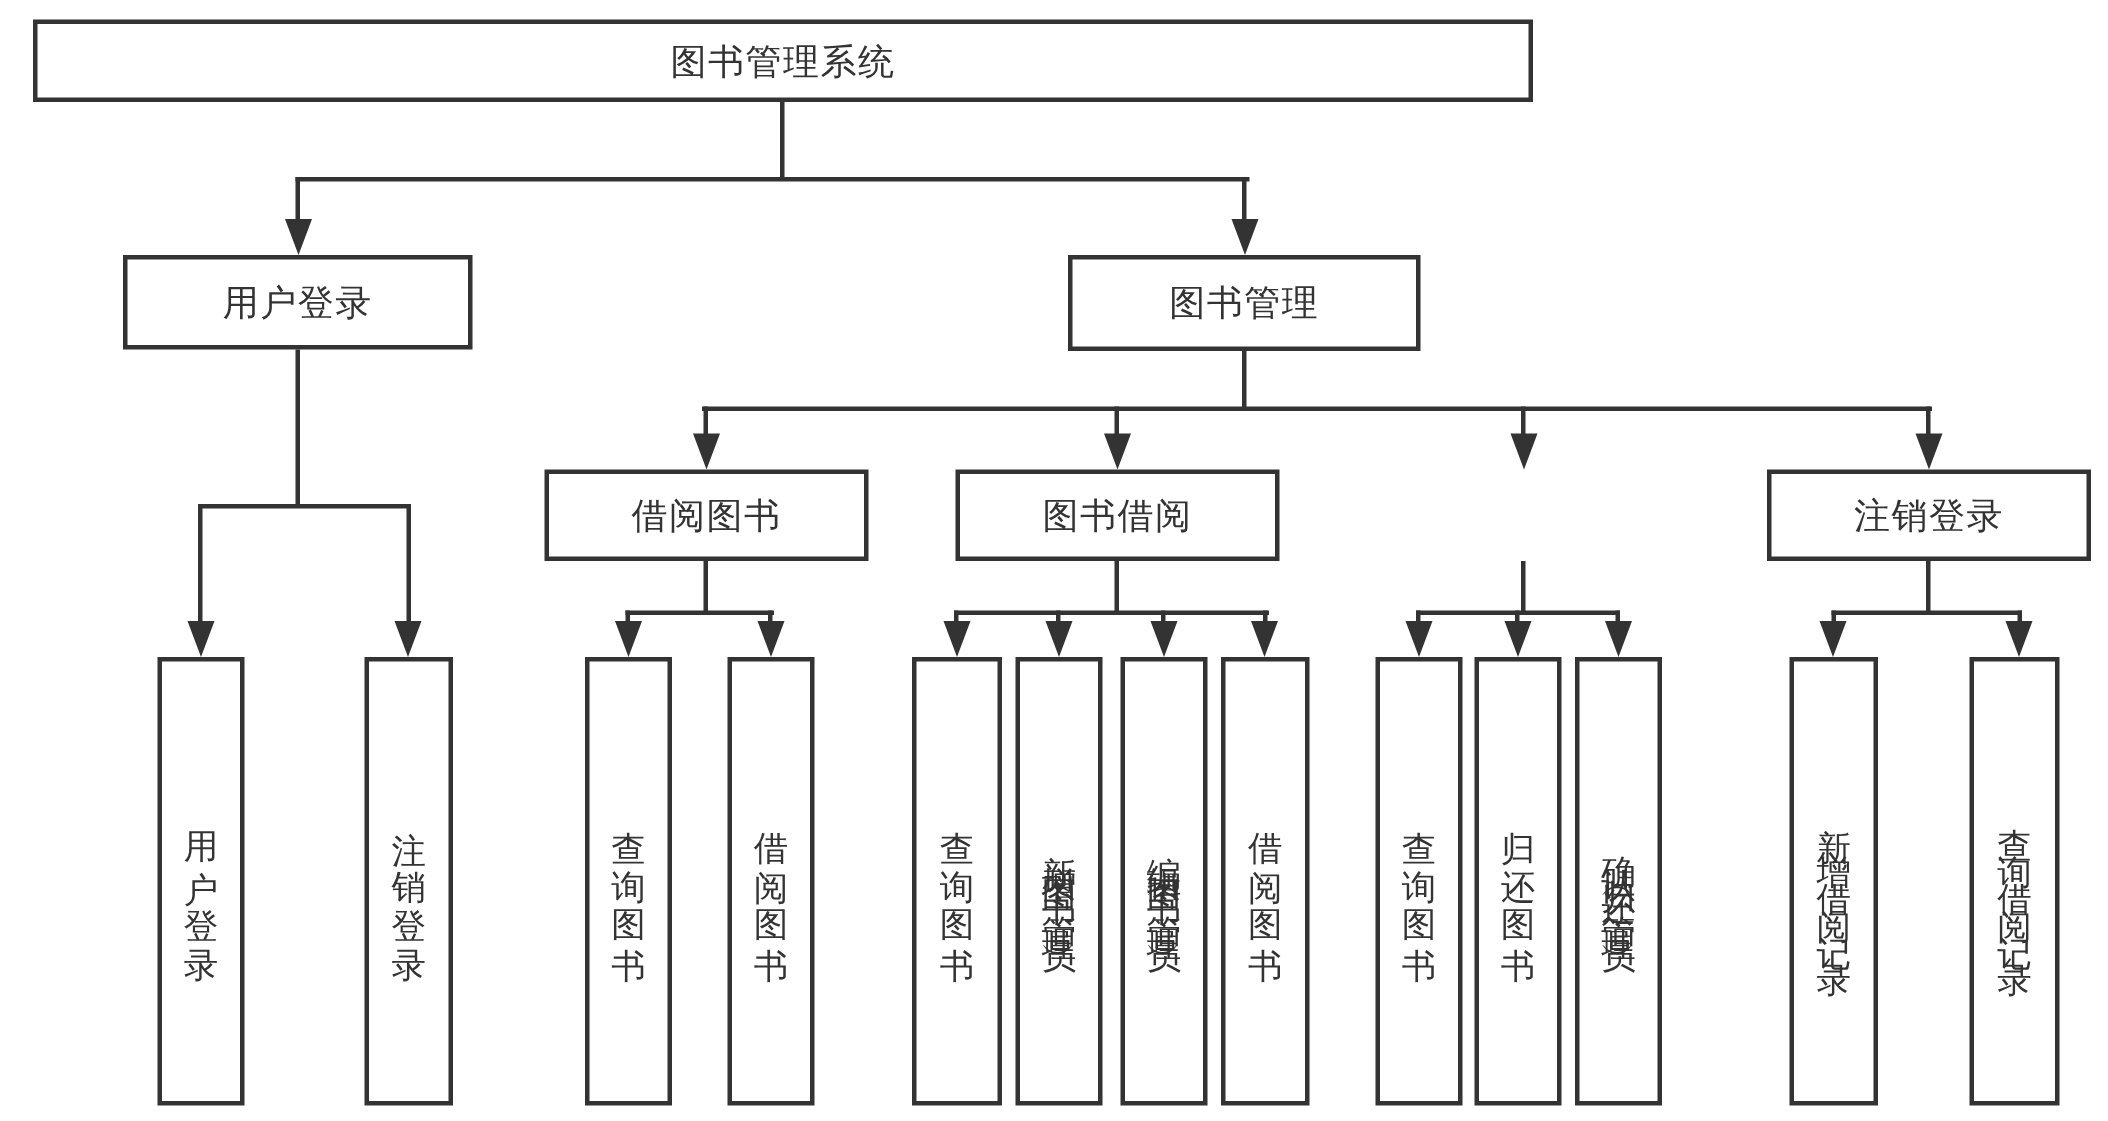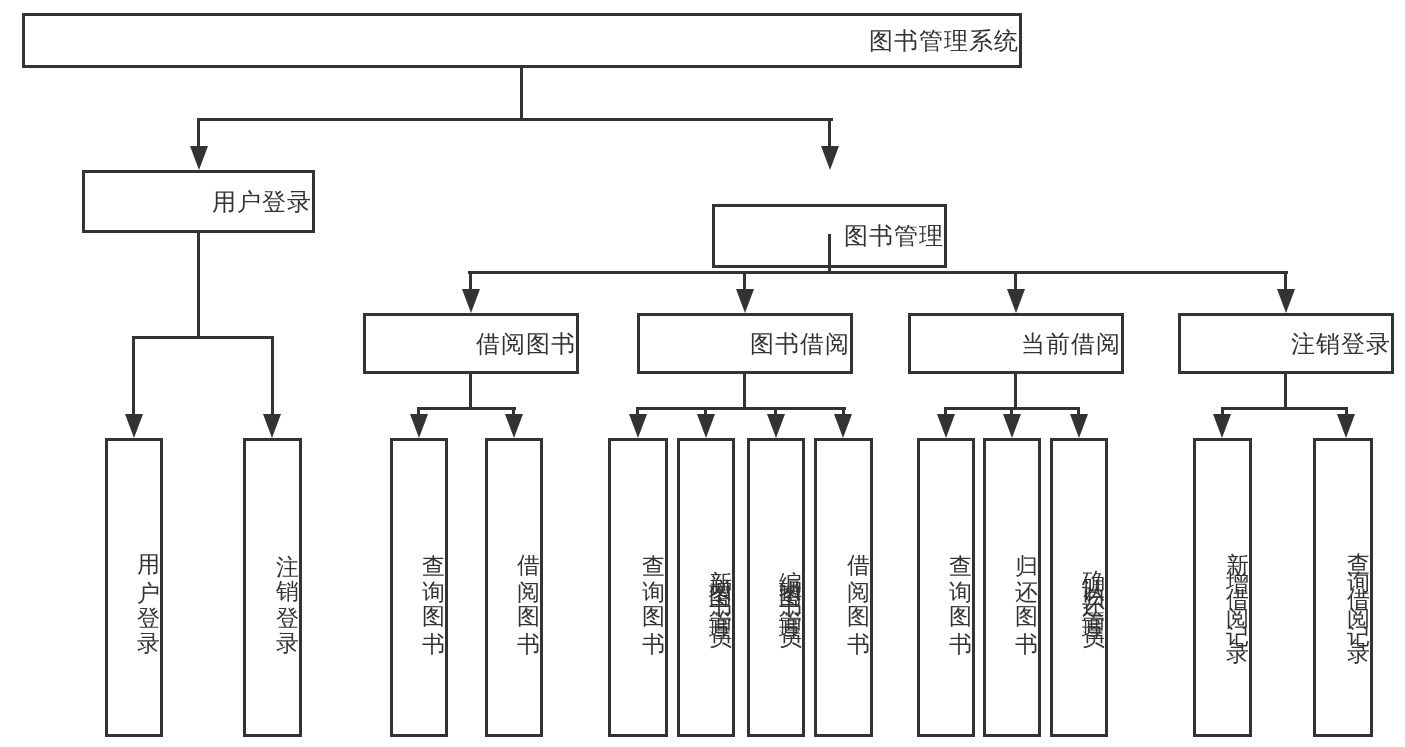--- a/index.html
+++ b/index.html
@@ -16,21 +16,21 @@
     overflow: hidden;
   }
   
   .box {
     position: absolute;
     box-sizing: border-box;
     border: 3px solid #333333;
     background: #ffffff;
     display: flex;
     align-items: center;
-    justify-content: flex-end;
+    justify-content: center;
     color: #333333;
   }
   .hbox .label {
     font-size: 24px;
     letter-spacing: 1px;
     white-space: nowrap;
   }
   .vbox .label {
     writing-mode: vertical-rl;
     text-orientation: mixed;
@@ -83,21 +83,21 @@
   <div class="vline" style="left:520px; top:68px;  height:50px;"></div>
   <div class="hline" style="left:197px; top:118px; width:636px;"></div>
   <div class="vline" style="left:197px; top:118px; height:32px;"></div>
   <div class="arrow" style="left:190px; top:146px;"></div>
   <div class="vline" style="left:828px; top:118px; height:32px;"></div>
   <div class="arrow" style="left:821px; top:146px;"></div>
 
   <div class="box hbox" style="left:82px; top:170px; width:233px; height:63px;">
     <span class="label">用户登录</span>
   </div>
-  <div class="box hbox" style="left:712px; top:170px; width:235px; height:64px;margin-top:34px;">
+  <div class="box hbox" style="left:712px; top:170px; width:235px; height:64px;">
     <span class="label">图书管理</span>
   </div>
 
   <div class="vline" style="left:197px; top:233px; height:104px;"></div>
   <div class="hline" style="left:132px; top:336px; width:142px;"></div>
   <div class="vline" style="left:132px; top:336px; height:80px;"></div>
   <div class="arrow" style="left:125px; top:414px;"></div>
   <div class="vline" style="left:271px; top:336px; height:80px;"></div>
   <div class="arrow" style="left:263px; top:414px;"></div>
 
@@ -111,23 +111,20 @@
   <div class="arrow" style="left:1007px; top:289px;"></div>
   <div class="vline" style="left:1284px; top:271px; height:22px;"></div>
   <div class="arrow" style="left:1277px; top:289px;"></div>
 
   <div class="box hbox" style="left:363px; top:313px; width:216px; height:61px;">
     <span class="label">借阅图书</span>
   </div>
   <div class="box hbox" style="left:637px; top:313px; width:216px; height:61px;">
     <span class="label">图书借阅</span>
   </div>
-  <div class="box hbox" style="left:908px; top:313px; width:216px; height:61px;">
-    <span class="label">当前借阅</span>
-  </div>
   <div class="box hbox" style="left:1178px; top:313px; width:216px; height:61px;">
     <span class="label">注销登录</span>
   </div>
 
   <div class="vline" style="left:469px; top:374px; height:36px;"></div>
   <div class="hline" style="left:417px; top:407px; width:99px;"></div>
   <div class="vline" style="left:417px; top:407px; height:10px;"></div>
   <div class="arrow" style="left:410px; top:414px;"></div>
   <div class="vline" style="left:512px; top:407px; height:10px;"></div>
   <div class="arrow" style="left:505px; top:414px;"></div>

